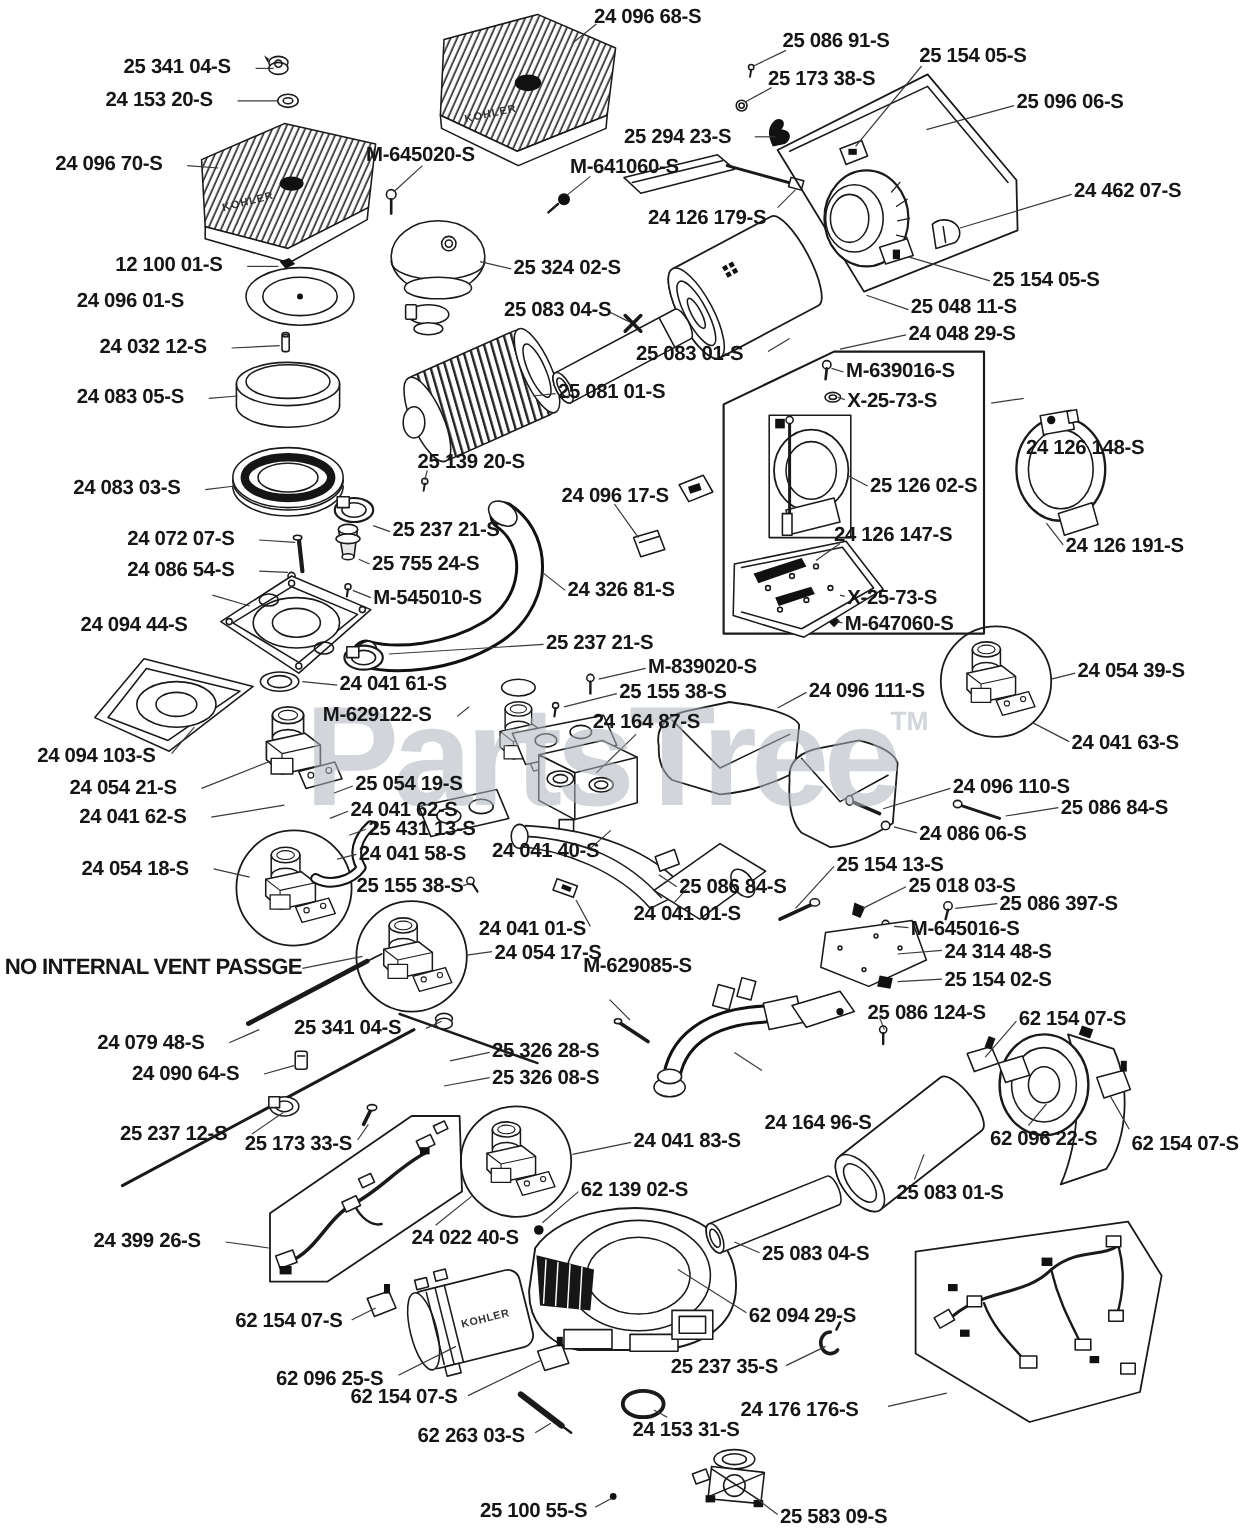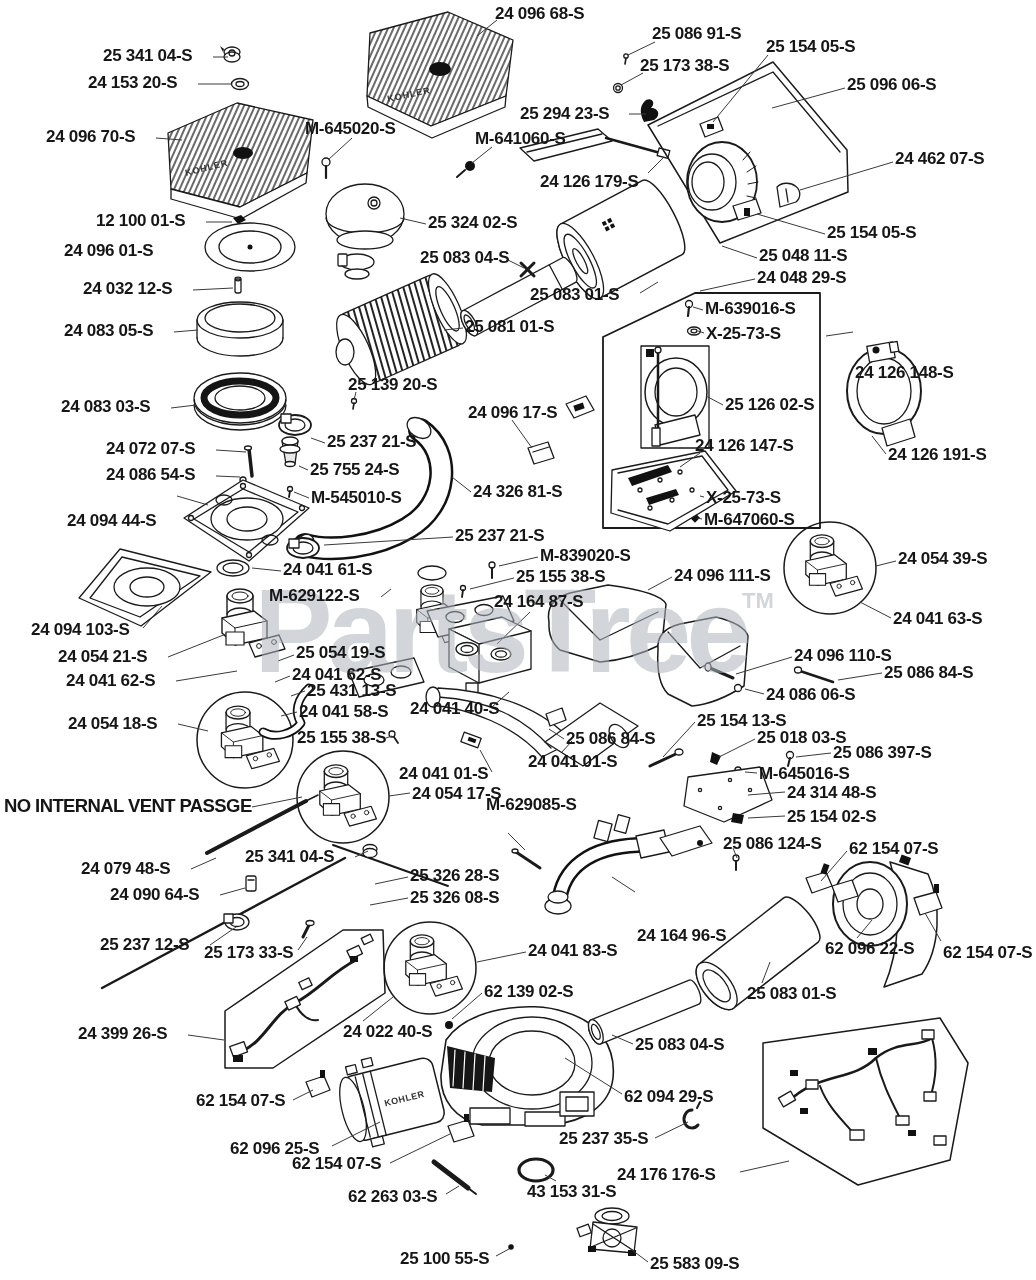--- a/index.html
+++ b/index.html
@@ -707,19 +707,19 @@
       <div class="lbl" style="left: 78px; top: 1025px;">24 399 26-S</div>
       <div class="lbl" style="left: 343px; top: 1023px;">24 022 40-S</div>
       <div class="lbl" style="left: 635px; top: 1036px;">25 083 04-S</div>
       <div class="lbl" style="left: 624px; top: 1088px;">62 094 29-S</div>
       <div class="lbl" style="left: 196px; top: 1092px;">62 154 07-S</div>
       <div class="lbl" style="left: 230px; top: 1140px;">62 096 25-S</div>
       <div class="lbl" style="left: 559px; top: 1130px;">25 237 35-S</div>
       <div class="lbl" style="left: 292px; top: 1155px;">62 154 07-S</div>
       <div class="lbl" style="left: 617px; top: 1166px;">24 176 176-S</div>
       <div class="lbl" style="left: 348px; top: 1188px;">62 263 03-S</div>
-      <div class="lbl" style="left: 527px; top: 1183px;">43 153 31-S</div>
+      <div class="lbl" style="left: 527px; top: 1183px;">24 153 31-S</div>
       <div class="lbl" style="left: 400px; top: 1250px;">25 100 55-S</div>
       <div class="lbl" style="left: 650px; top: 1255px;">25 583 09-S</div>
       <div class="lbl note" style="left: 4px; top: 796px;">NO INTERNAL VENT PASSGE</div>
     </div>
 
 </div>
 
 </body></html>

